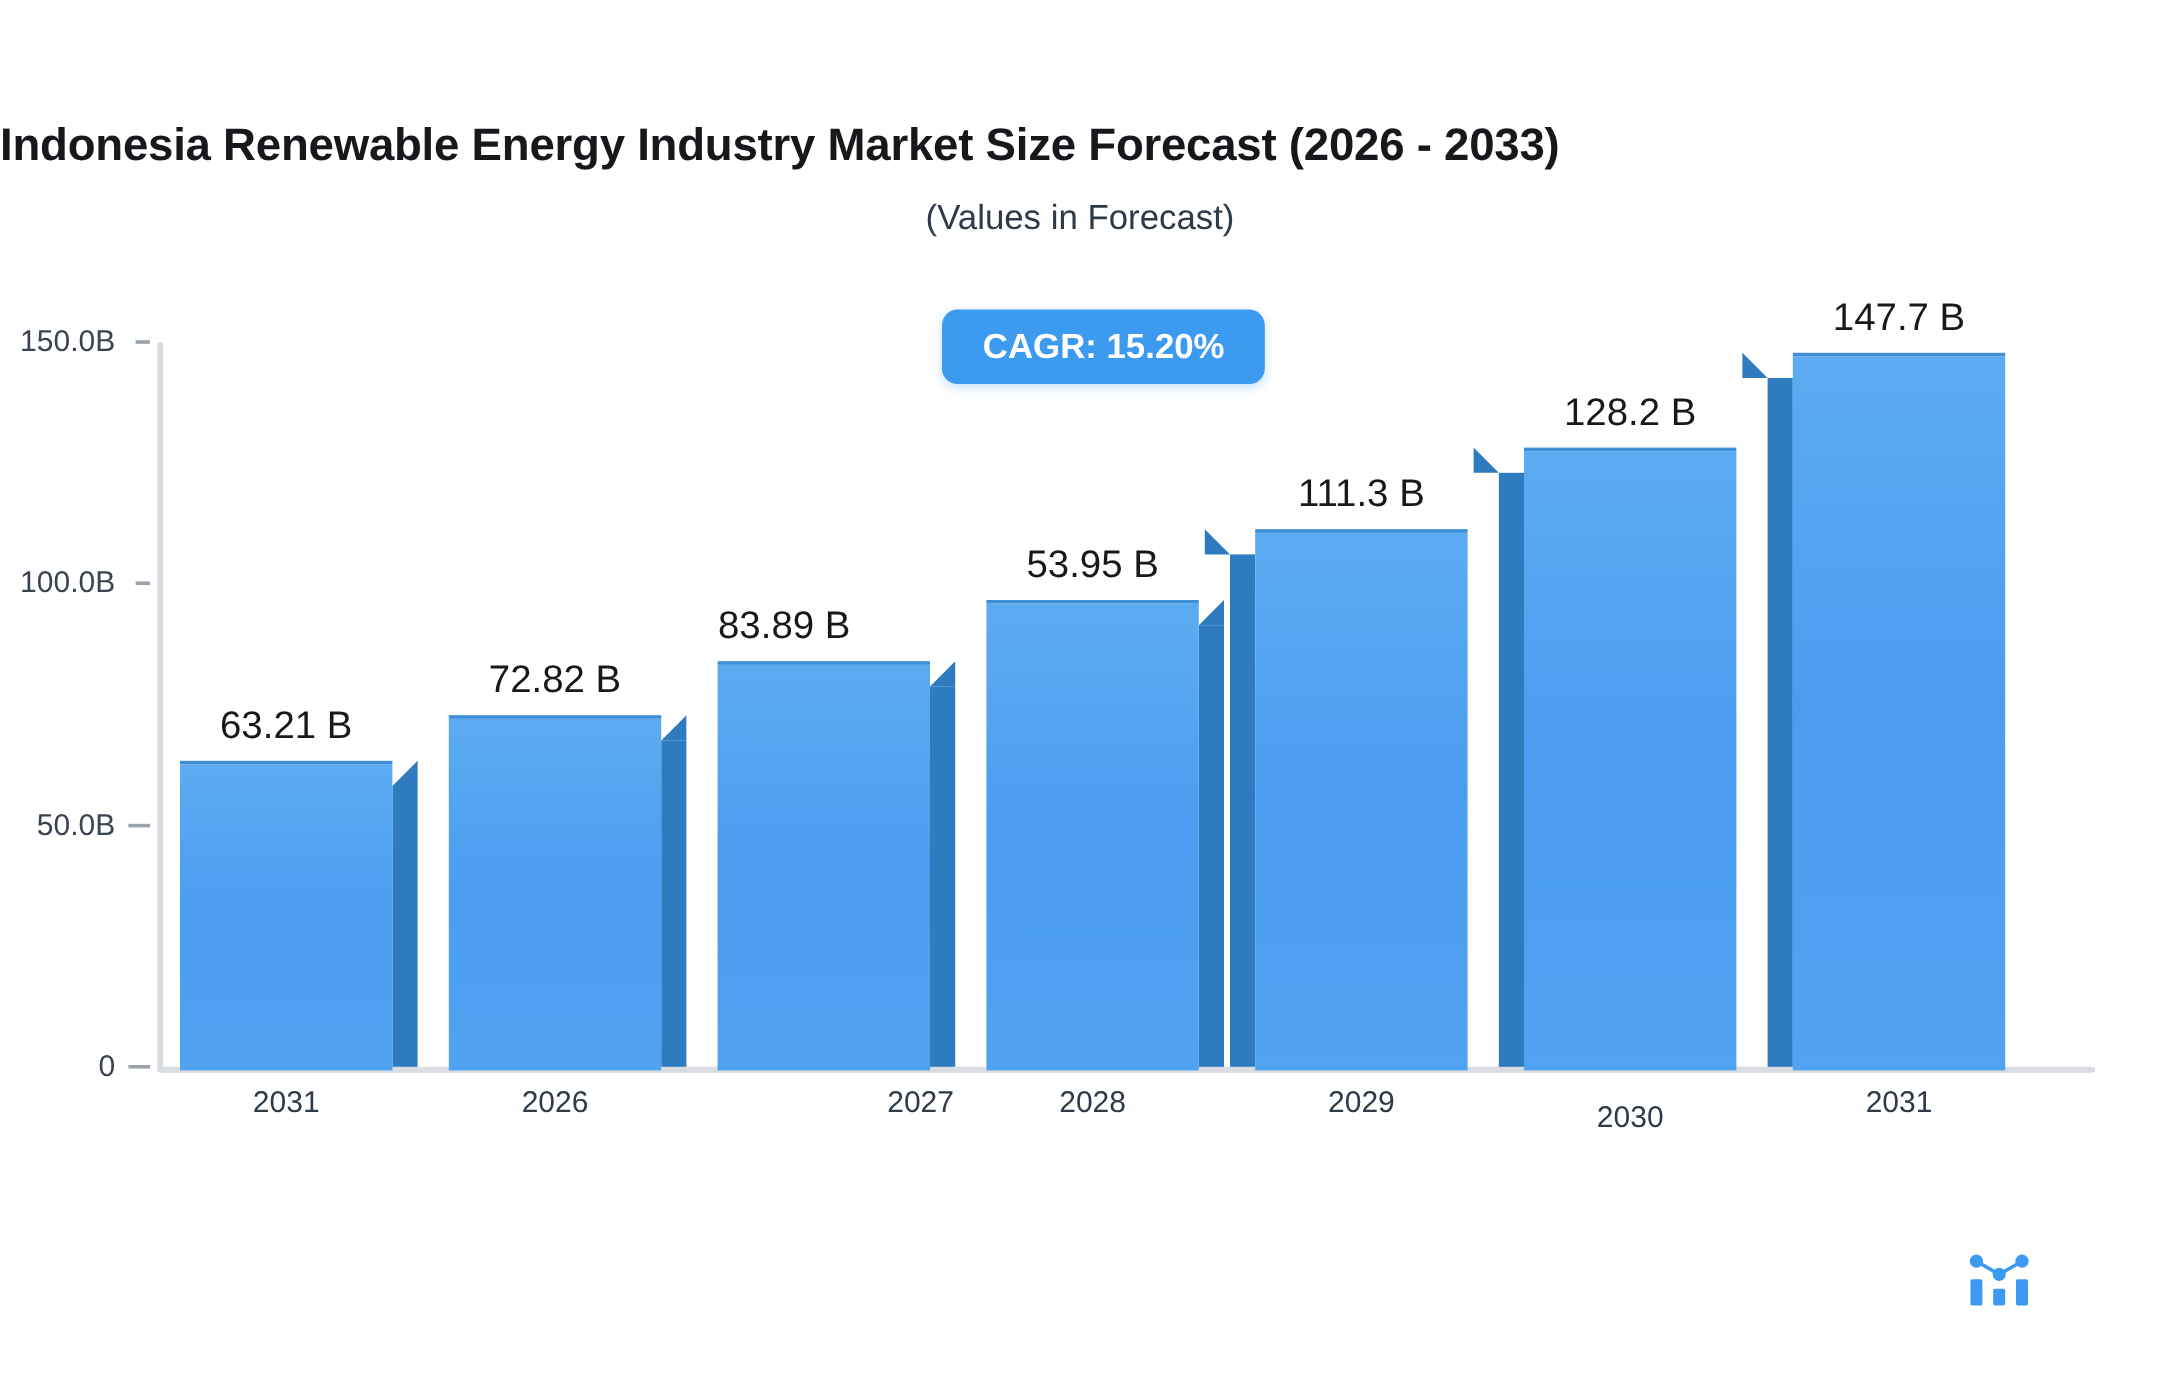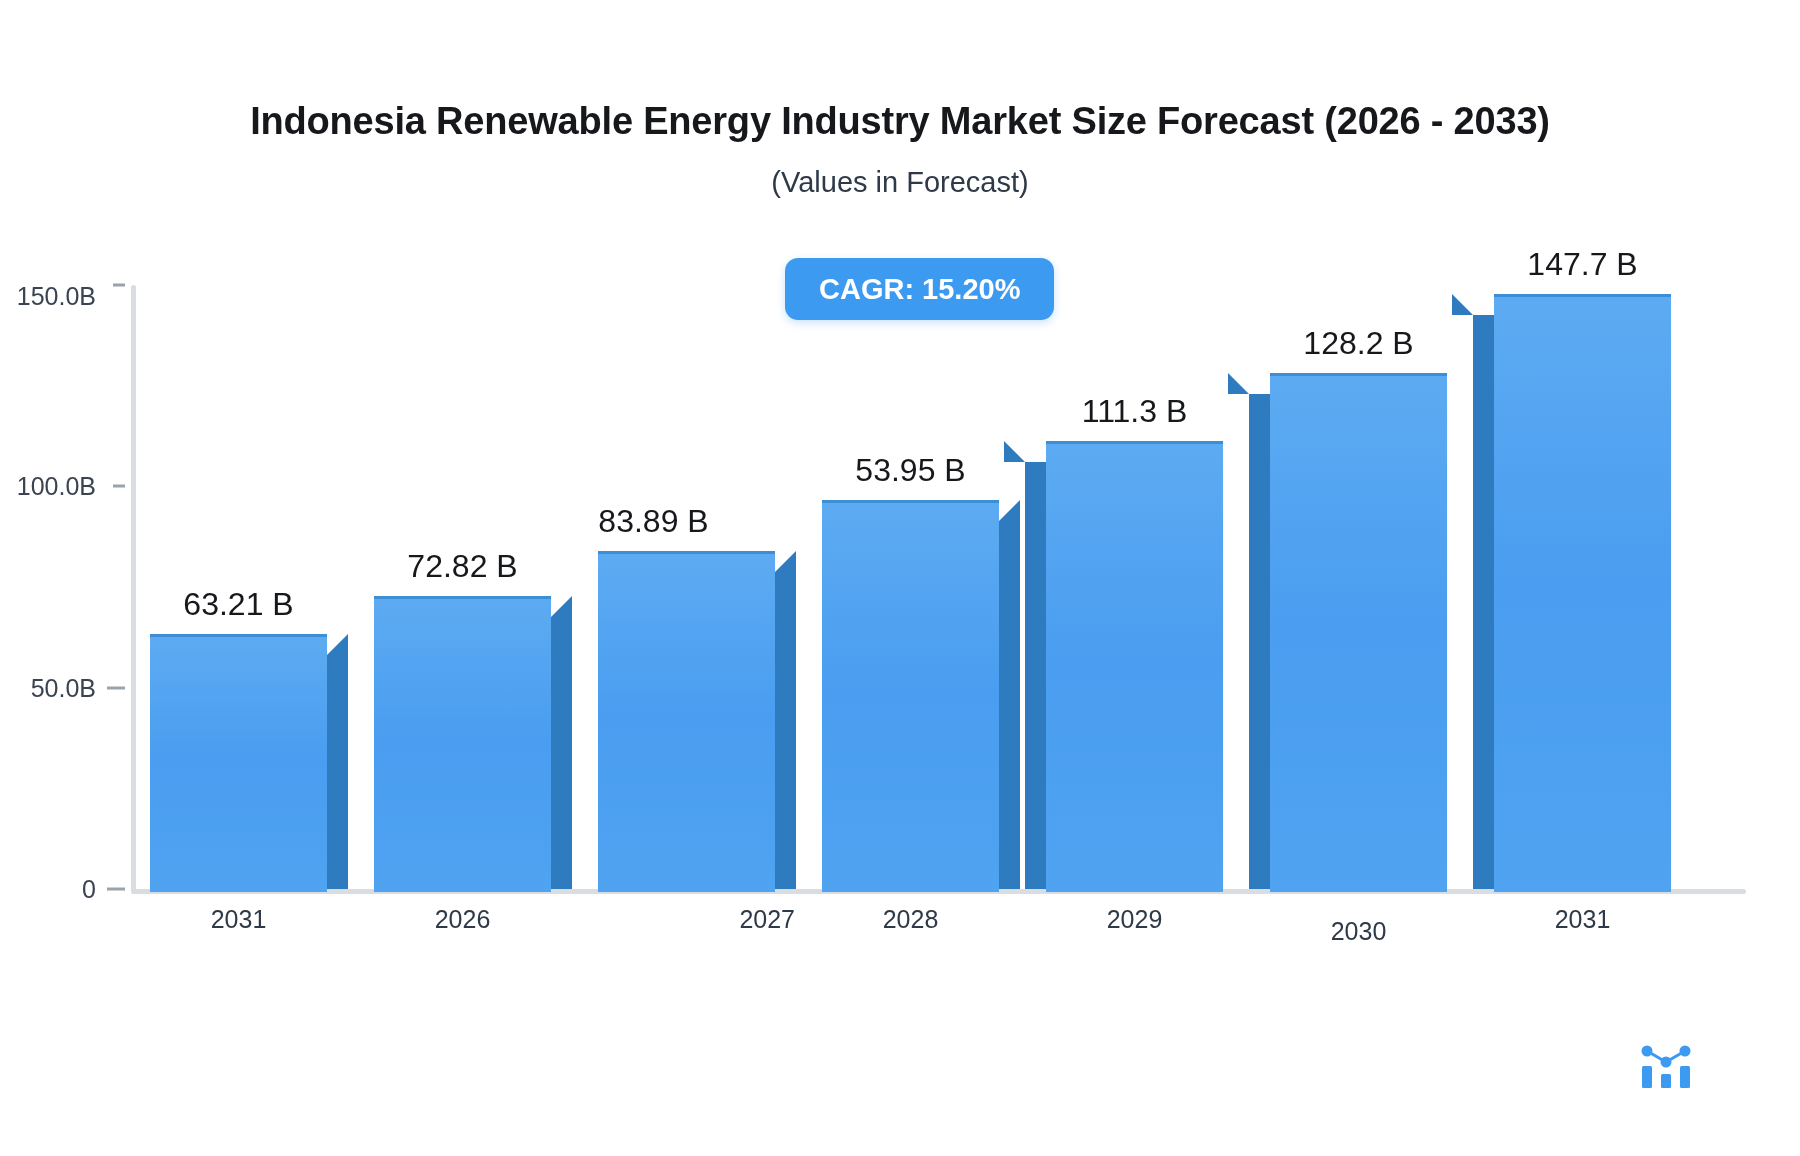--- a/index.html
+++ b/index.html
@@ -15,21 +15,21 @@
     overflow: hidden;
     -webkit-font-smoothing: antialiased;
   }
 
   
   #chart-title {
     position: absolute;
     top: 100px;
     left: 0;
     width: 1800px;
-    text-align: center;
+    text-align: left;
     font-size: 38px;
     font-weight: bold;
     color: #16181c;
     letter-spacing: -0.2px;
     white-space: nowrap;
   }
   #chart-subtitle {
     position: absolute;
     top: 166px;
     left: 0;
@@ -179,21 +179,21 @@
       <div class="y-tick-mark" style="left: 107px; width: 18px; top: 889px;"></div>
       <div class="y-tick-wrap" style="top: 687.667px;">
         <div class="y-tick-label" style="top: 0px;">50.0B</div>
       </div>
       <div class="y-tick-mark" style="left: 107px; width: 18px; top: 687.667px;"></div>
       <div class="y-tick-wrap" style="top: 486.333px;">
         <div class="y-tick-label" style="top: 0px;">100.0B</div>
       </div>
       <div class="y-tick-mark" style="left: 113px; width: 12px; top: 486.333px;"></div>
       <div class="y-tick-wrap" style="top: 285px;">
-        <div class="y-tick-label" style="top: 0px; margin-top: 11px;">150.0B</div>
+        <div class="y-tick-label" style="top: 0px;">150.0B</div>
       </div>
       <div class="y-tick-mark" style="left: 113px; width: 12px; top: 285px;"></div>
     </div>
   <div id="bars">
       <div class="bar-side" style="width: 21px; height: 233.526px; top: 655.474px; bottom: auto; left: 327px;"></div>
       <div class="bar-side-cap" style="top: 634.474px; left: 327px; border-left: 21px solid transparent; border-right: 21px solid rgb(47, 123, 191); border-top: 21px solid transparent; width: 0px; height: 0px; margin-left: -21px;"></div>
       <div class="bar-front" style="left: 150px; width: 177px; height: 254.526px; top: 634.474px; bottom: auto;"></div>
       <div class="bar-value-label" style="left: 150px; width: 177px; top: 586.474px;">63.21 B</div>
       <div class="bar-side" style="width: 21px; height: 272.222px; top: 616.778px; bottom: auto; left: 551px;"></div>
       <div class="bar-side-cap" style="top: 595.778px; left: 551px; border-left: 21px solid transparent; border-right: 21px solid rgb(47, 123, 191); border-top: 21px solid transparent; width: 0px; height: 0px; margin-left: -21px;"></div>

